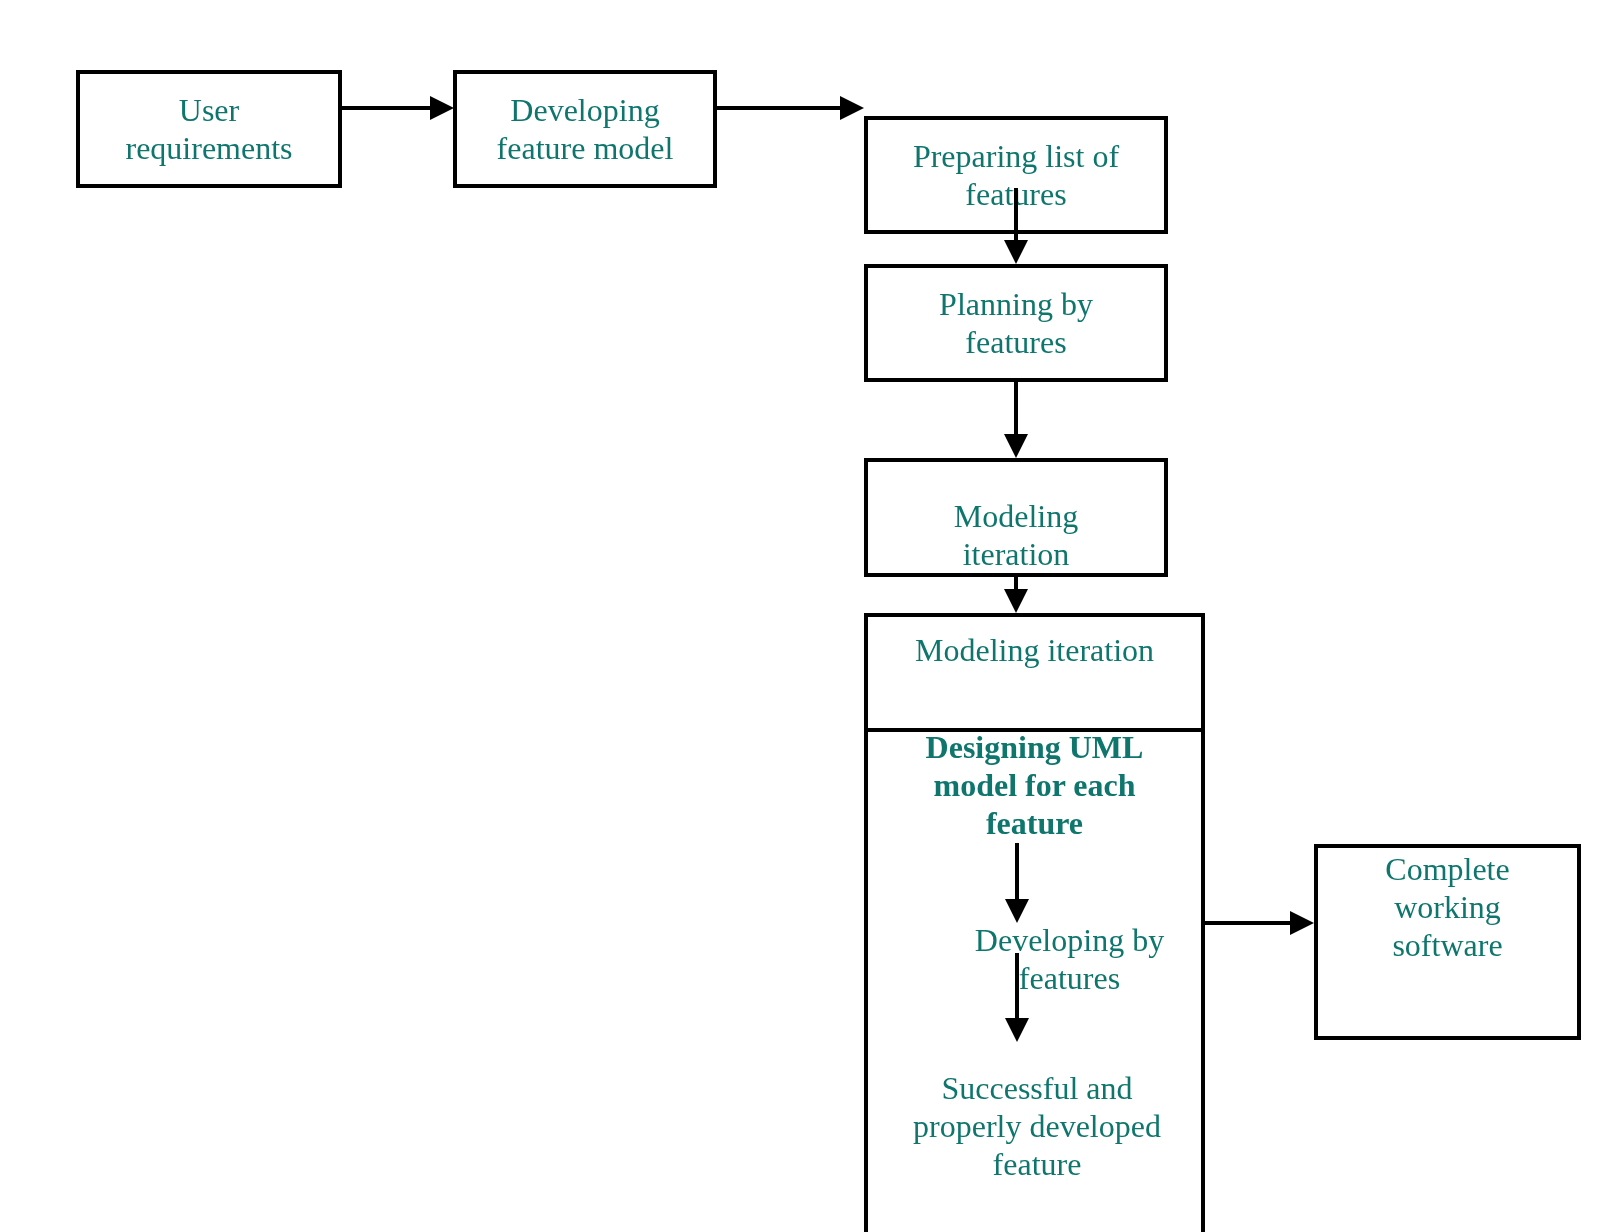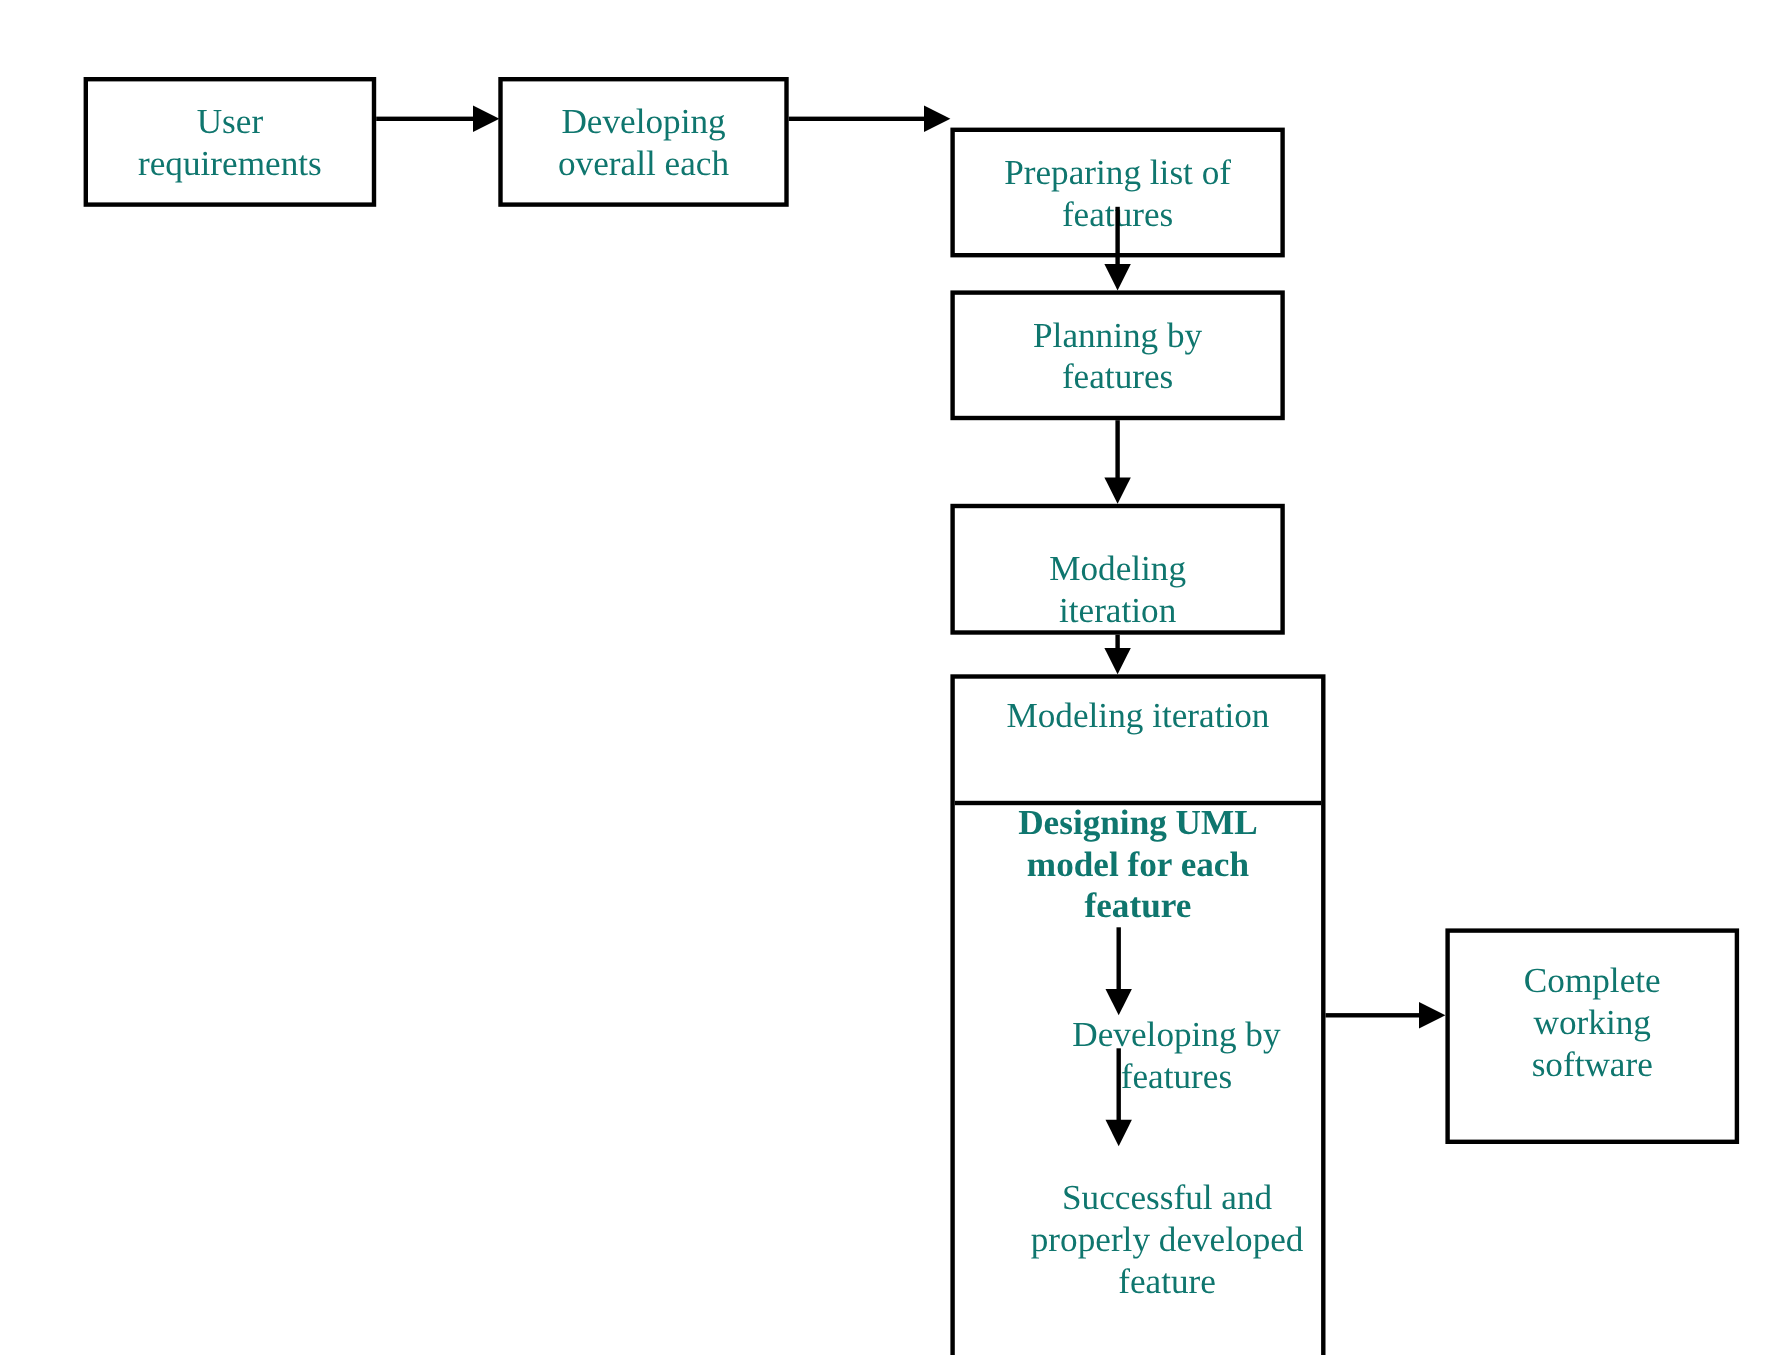--- a/index.html
+++ b/index.html
@@ -22,21 +22,21 @@
     justify-content: center;
     text-align: center;
     font-size: 32px;
     line-height: 38px;
     white-space: pre-line;
   }
   .node.block { display: block; }
   .node.align-top {
     flex-direction: column;
     justify-content: flex-start;
-    padding-top: 24px;
+    padding-top: 2px;
   }
   .label {
     position: absolute;
     text-align: center;
     font-size: 32px;
     line-height: 38px;
     white-space: pre-line;
   }
   .hline, .vline, .divider { position: absolute; background: #000000; }
   .head-right {
@@ -57,21 +57,21 @@
 
 <div class="canvas">
 
   <div class="node" style="left:76px; top:70px; width:266px; height:118px;">
     <span class="node-label">User
 requirements</span>
   </div>
 
   <div class="node" style="left:453px; top:70px; width:264px; height:118px;">
     <span class="node-label">Developing
-overall each</span>
+feature model</span>
   </div>
 
   <div class="node" style="left:864px; top:70px; width:304px; height:118px;margin-top:46px;">
     <span class="node-label">Preparing list of
 features</span>
   </div>
 
   <div class="node" style="left:864px; top:264px; width:304px; height:118px;align-items:center;">
     <span class="node-label">Planning by
 features</span>
@@ -88,21 +88,21 @@
 
     <div class="divider" style="left:0; top:111px; width:333px; height:4px;"></div>
 
     <div class="label" style="left:0; top:111px; width:333px;font-weight:bold;">Designing UML
 model for each
 feature</div>
 
     <div class="label" style="left:0; top:304px; width:333px;padding-left:35px;">Developing by
 features</div>
 
-    <div class="label" style="left:0; top:452px; width:338px;margin-left:24px;">Successful and
+    <div class="label" style="left:0; top:452px; width:338px;">Successful and
 properly developed
 feature</div>
 
     
     <div class="vline" style="left:147px; top:226px; width:4px; height:58px;"></div>
     <div class="head-down" style="left:137px; top:282px;"></div>
 
     
     <div class="vline" style="left:147px; top:336px; width:4px; height:67px;"></div>
     <div class="head-down" style="left:137px; top:401px;"></div>

